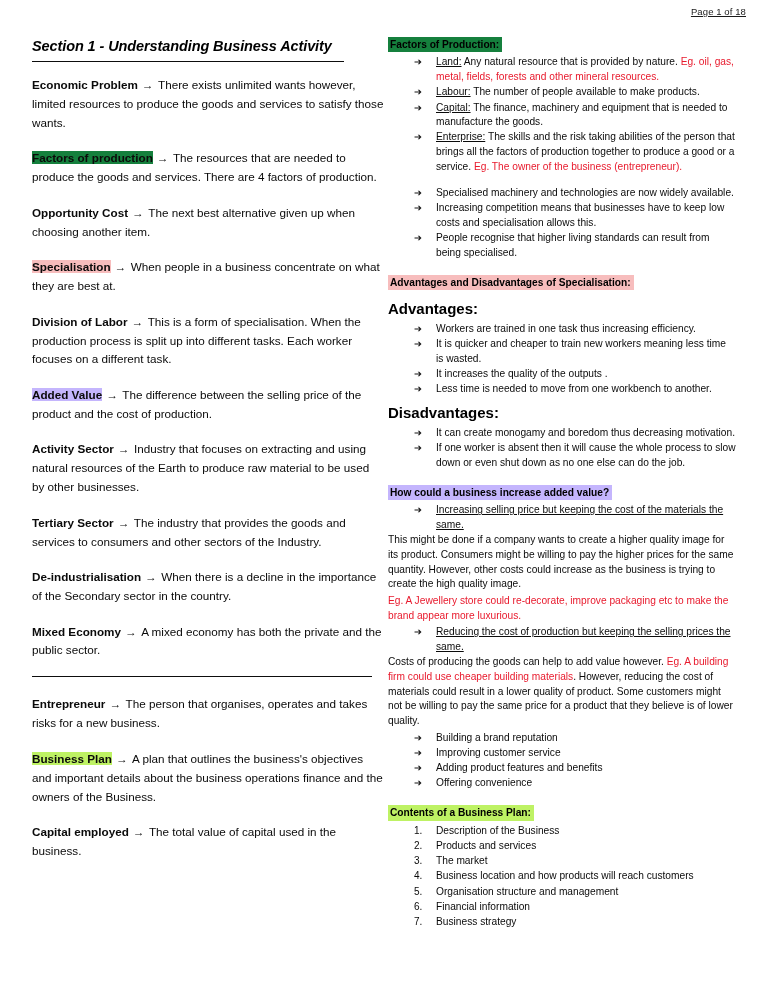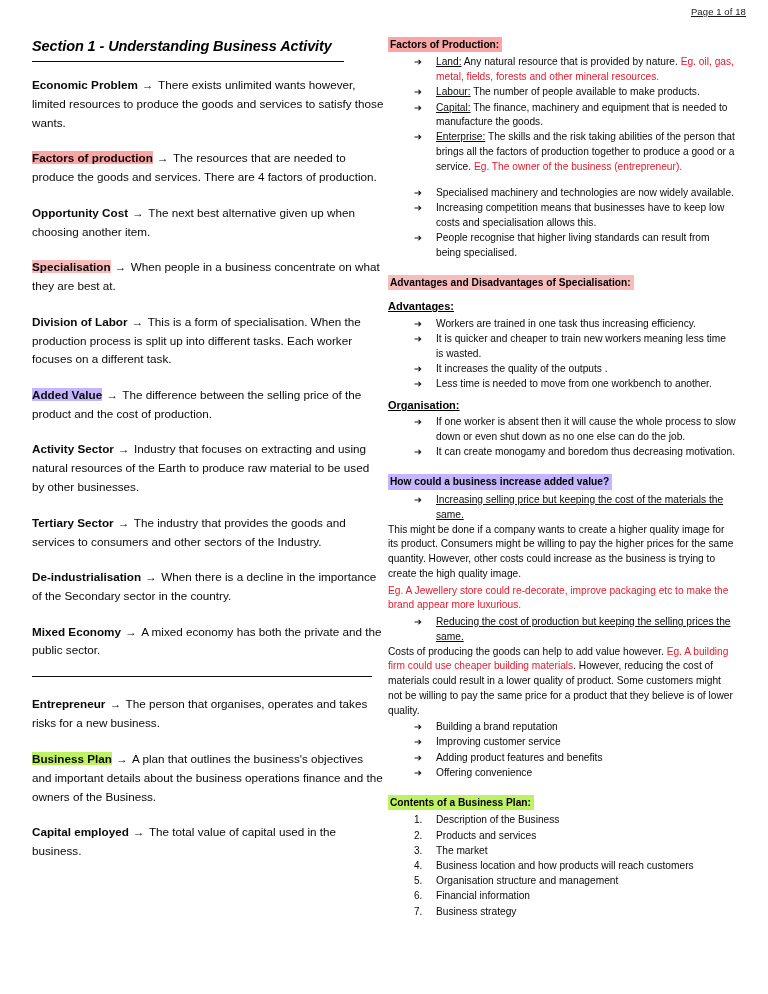--- a/index.html
+++ b/index.html
@@ -72,39 +72,38 @@
   .term-block {
     font-size: 11.7px;
     line-height: 1.62;
     margin: 0 0 16.5px 0;
     color: #0a0a0a;
   }
   .term-block:last-child { margin-bottom: 0; }
   .term {
     font-weight: bold;
   }
-  .hl-yellow { background: #fca5a5; }
+  .hl-yellow { background: #15803d; }
   .hl-pink   { background: #f7bdbd; }
   .hl-pink-strong { background: #bef264; }
   .hl-green  { background: #c4b5fd; }
   .arrow { padding: 0 1px; }
 
   
   .r-head {
     font-size: 10.2px;
     font-weight: bold;
     display: inline-block;
     padding: 1px 3px 1px 2px;
     margin: 0 0 3px 0;
     line-height: 1.32;
   }
   .r-sub {
-    font-size: 11px;
-    font-weight: bold;
-    text-decoration: underline;
+    font-size: 15px;
+    font-weight: bold;
     margin: 0 0 3px 0;
     line-height: 1.3;
   }
   .r-para {
     font-size: 10.2px;
     line-height: 1.44;
     margin: 0 0 2px 0;
     color: #0a0a0a;
   }
   .r-gap { height: 11px; }
@@ -206,24 +205,24 @@
     <div class="r-sub">Advantages:</div>
     <ul class="arrow-list" id="adv-list">
         <li><span>Workers are trained in one task thus increasing efficiency.</span></li>
         <li><span>It is quicker and cheaper to train new workers meaning less time is wasted.</span></li>
         <li><span>It increases the quality of the outputs .</span></li>
         <li><span>Less time is needed to move from one workbench to another.</span></li>
       </ul>
 
     <div class="r-gap-sm"></div>
 
-    <div class="r-sub">Organisation:</div>
+    <div class="r-sub">Disadvantages:</div>
     <ul class="arrow-list" id="disadv-list">
+        <li><span>It can create monogamy and boredom thus decreasing motivation.</span></li>
         <li><span>If one worker is absent then it will cause the whole process to slow down or even shut down as no one else can do the job.</span></li>
-        <li><span>It can create monogamy and boredom thus decreasing motivation.</span></li>
       </ul>
 
     <div class="r-gap"></div>
 
     
     <div class="r-head hl-green">How could a business increase added value?</div>
     <ul class="arrow-list">
       <li>
         <span class="u">Increasing selling price but keeping the cost of the materials the same.</span>
       </li>

